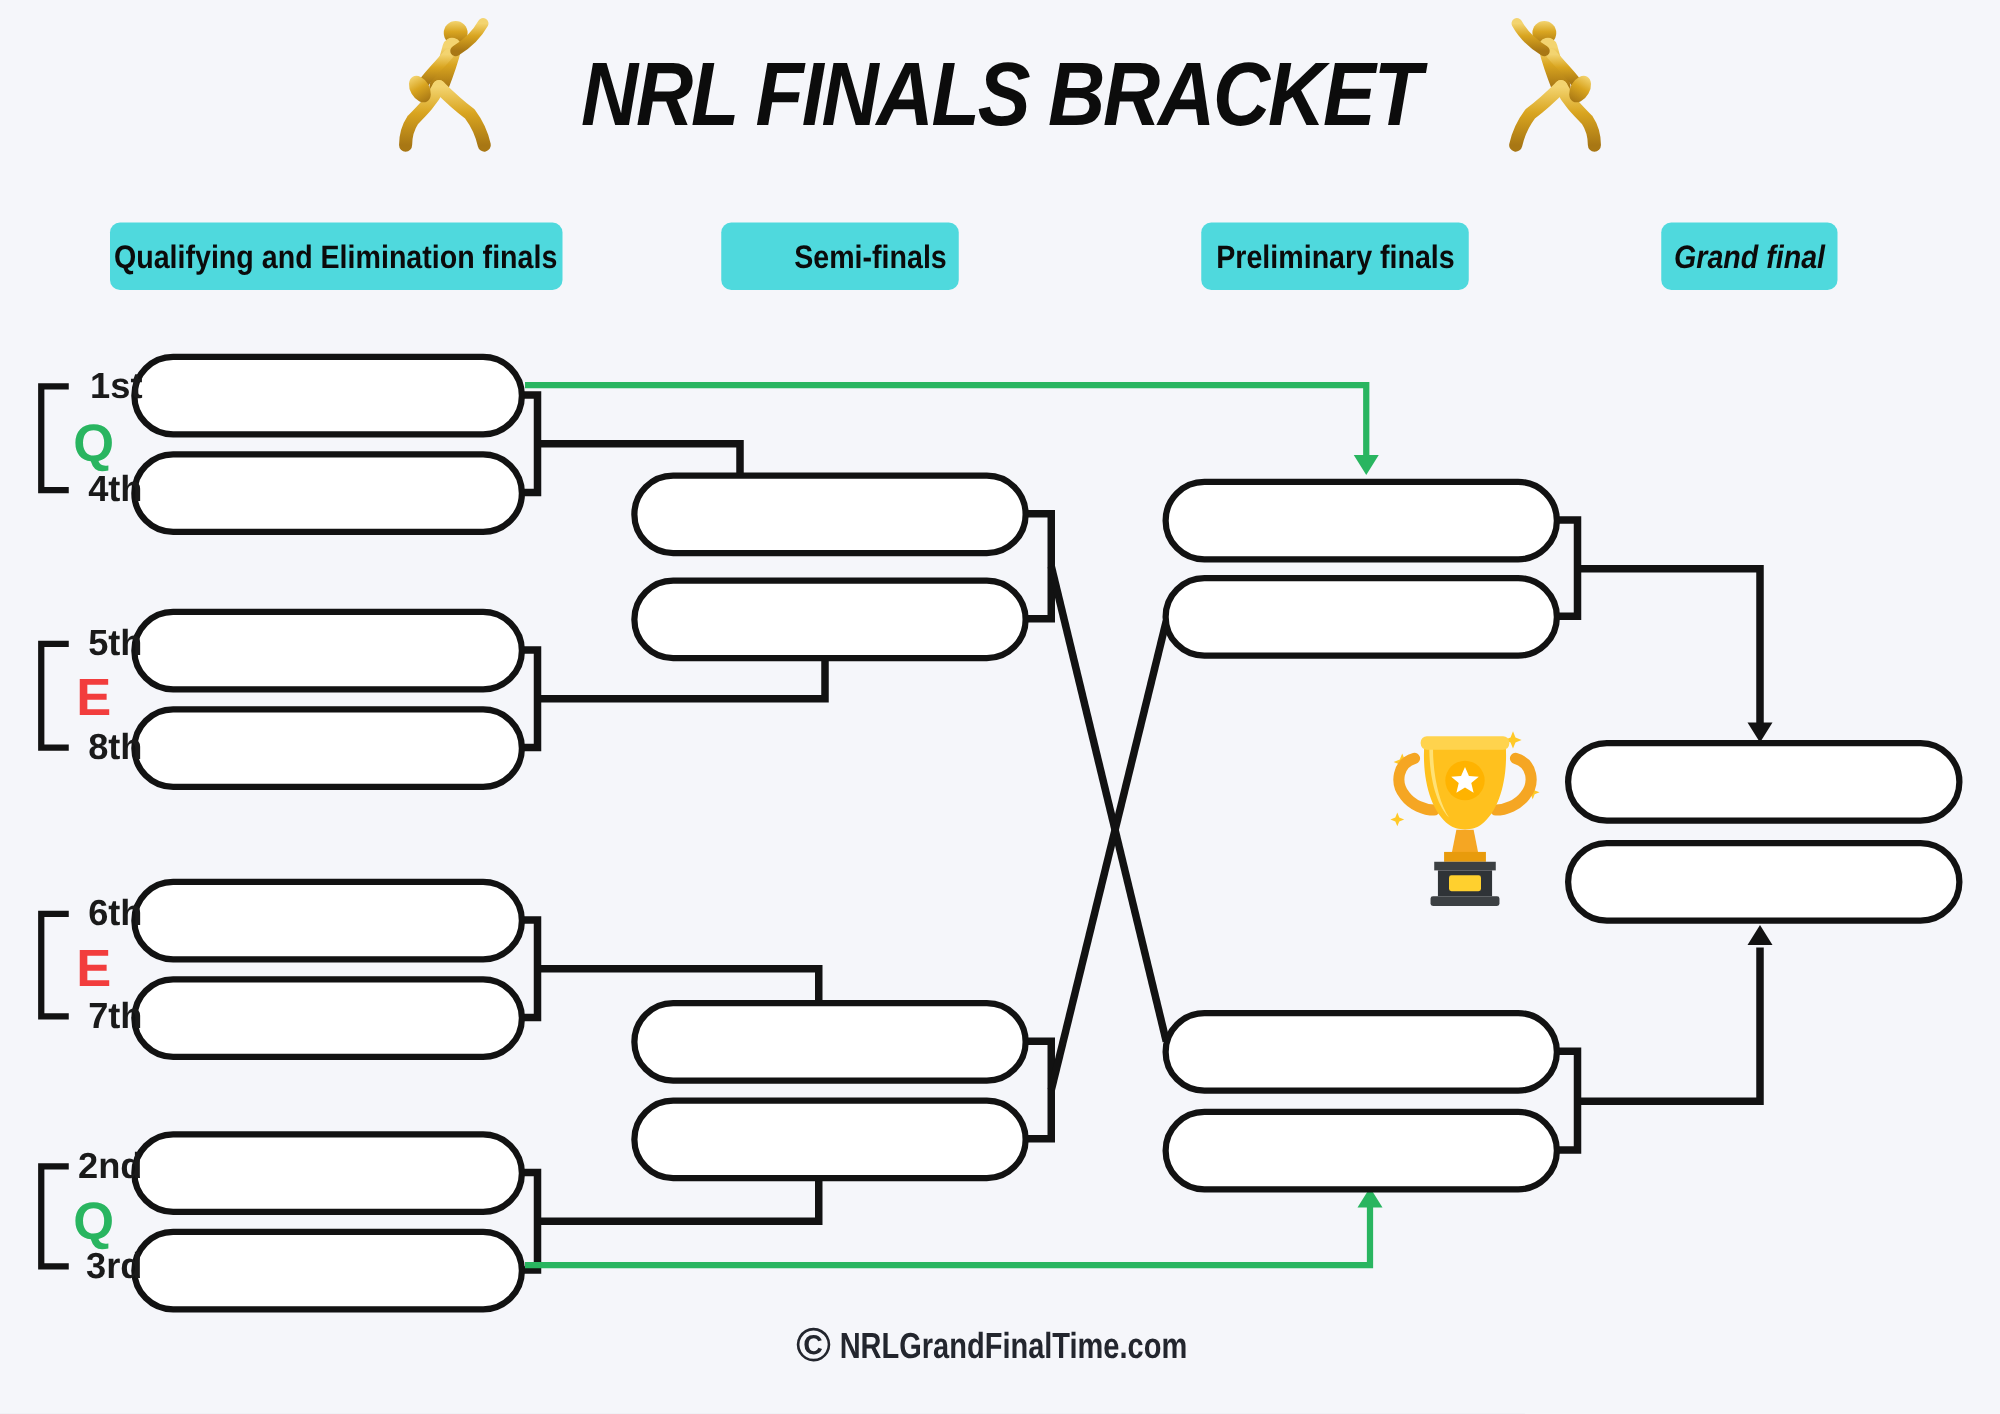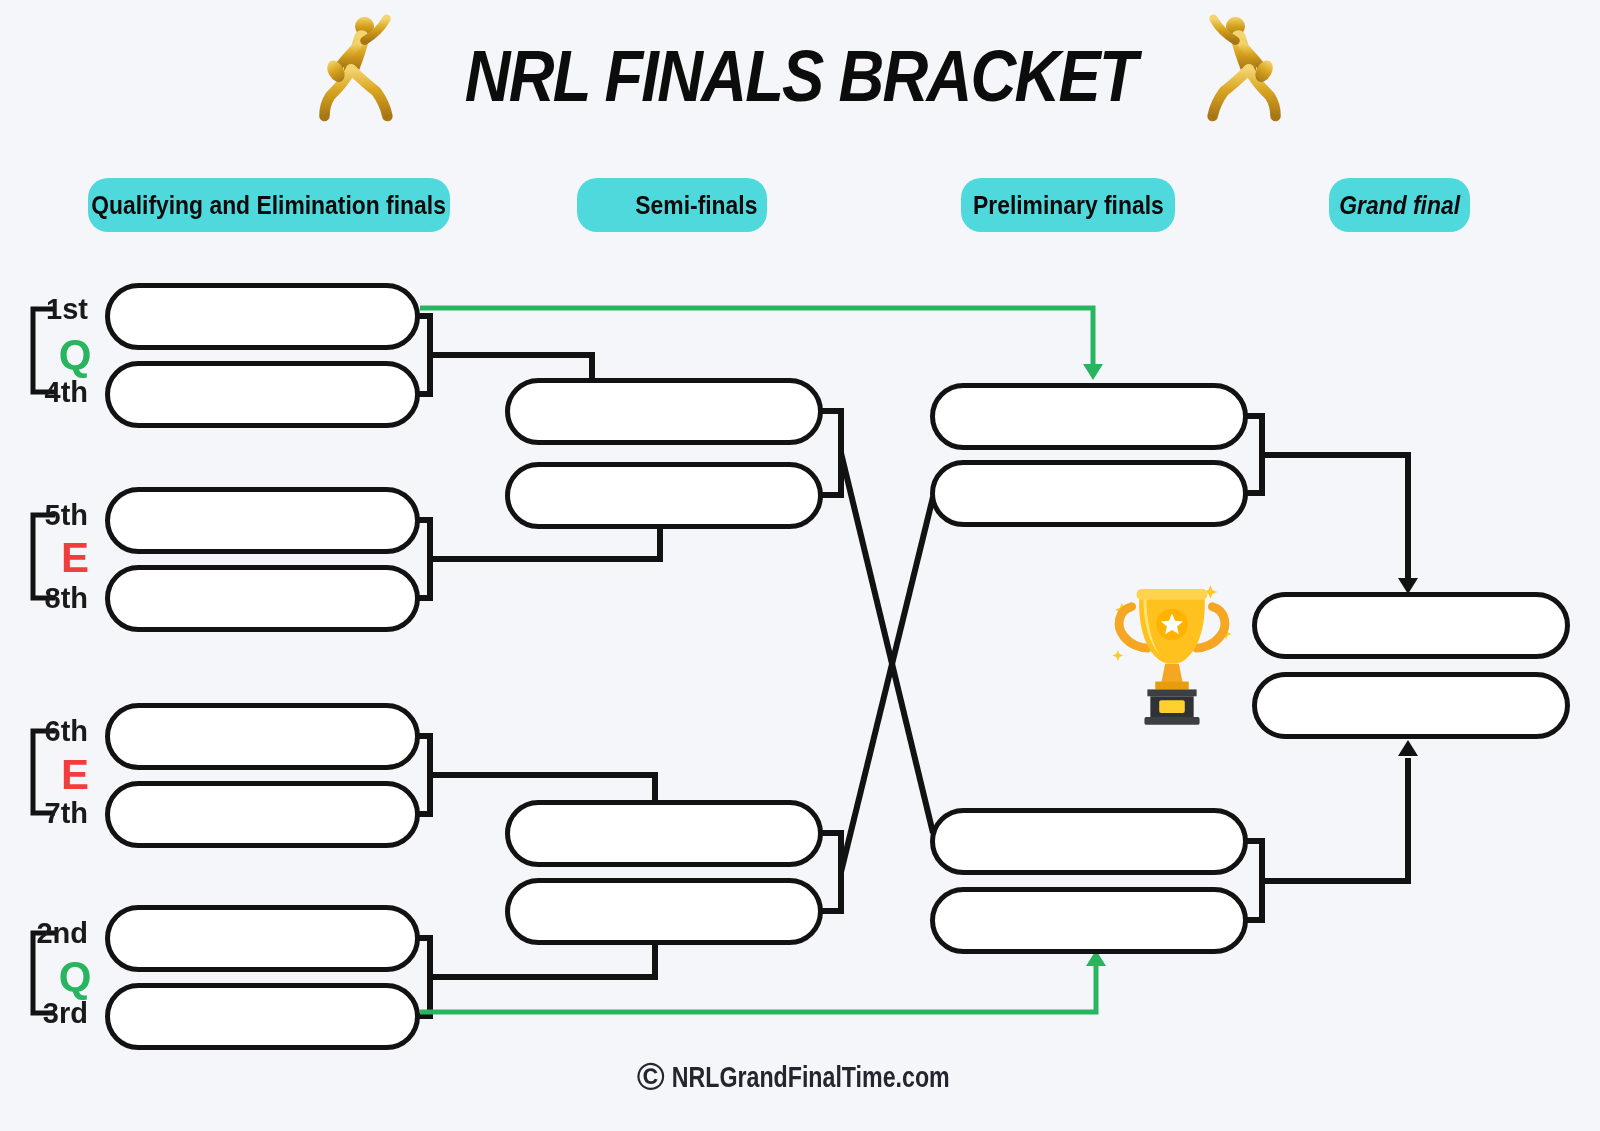--- a/index.html
+++ b/index.html
@@ -14,40 +14,40 @@
     display:flex;align-items:center;justify-content:center;gap:16px;
   }
   .title-row h1{
     margin:0;font-size:72px;font-weight:bold;font-style:italic;
     letter-spacing:-2px;color:#0c0c0c;white-space:nowrap;
   }
   .squeeze{display:inline-block;transform:scaleX(0.88);transform-origin:center;white-space:nowrap;}
   .player-svg{width:96px;height:124px;}
   
   .col-header{
-    position:absolute;top:178px;height:54px;background:#4fd9dd;border-radius:20px;
+    position:absolute;top:178px;height:54px;background:#4fd9dd;border-radius:8px;
     display:flex;align-items:center;justify-content:center;
     font-size:26px;font-weight:bold;color:#0b0b0b;
   }
   .h-qual{left:88px;width:362px;}
   .h-semi{left:577px;width:142px;padding-left:48px;}
   .h-prel{left:961px;width:214px;}
   .h-grand{left:1329px;width:141px;font-style:italic;}
   
   .slot{
     position:absolute;height:67px;background:#ffffff;
     border:5px solid #121212;border-radius:36px;box-sizing:border-box;
   }
   .c1{left:105px;width:315px;}
   .semi{left:505px;width:318px;}
   .prelim{left:930px;width:318px;}
   .grand{left:1252px;width:318px;}
   
   .seed{
-    position:absolute;left:0;width:88px;text-align:right;
+    position:absolute;left:26px;width:88px;text-align:right;
     font-size:29px;font-weight:bold;color:#1a1a1a;line-height:30px;white-space:nowrap;
   }
   .mtype{
     position:absolute;left:30px;width:90px;text-align:center;
     font-size:42px;font-weight:bold;line-height:42px;
   }
   .mtype.q{color:#29b560;}
   .mtype.e{color:#f23d3d;}
   
   .overlay{position:absolute;left:0;top:0;pointer-events:none;}

